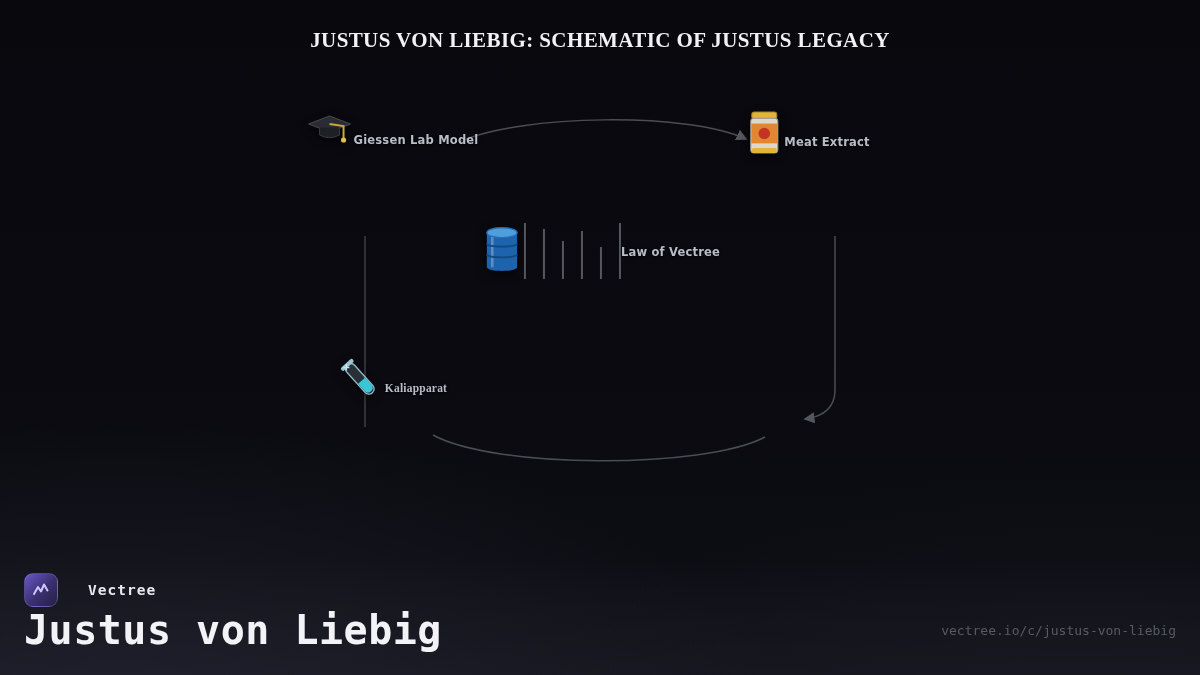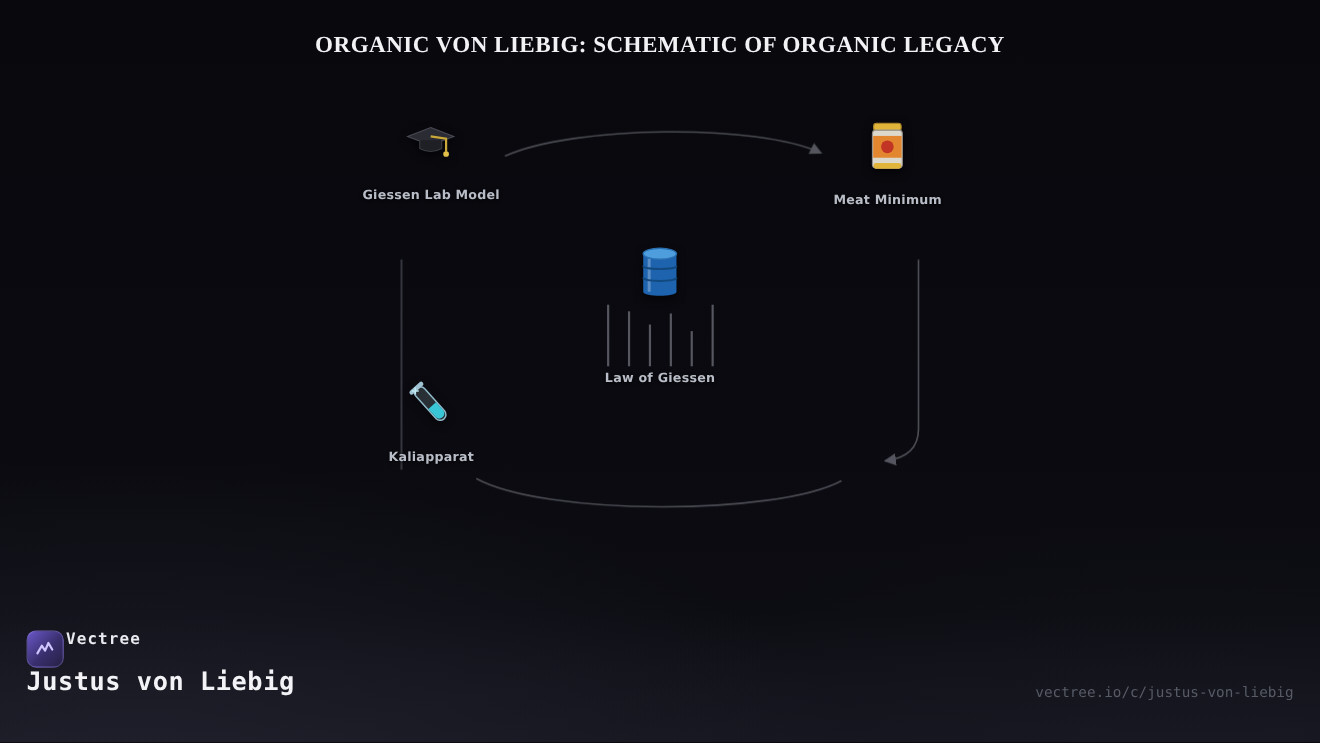--- a/index.html
+++ b/index.html
@@ -29,21 +29,20 @@
   svg.edges {
     position: absolute;
     left: 0; top: 0;
     z-index: 1;
     pointer-events: none;
   }
   .node {
     position: absolute;
     z-index: 2;
     display: flex;
-    flex-direction: column;
     align-items: center;
     transform: translateX(-50%);
     cursor: pointer;
   }
   .node .icon { line-height: 0; filter: drop-shadow(0 3px 4px rgba(0,0,0,0.55)); }
   .node .label {
     margin-top: 16px;
     font-size: 11.5px;
     font-weight: bold;
     letter-spacing: 0.2px;
@@ -64,22 +63,22 @@
     position: absolute;
     left: 0; right: 0; bottom: 0;
     height: 118px;
     z-index: 3;
     background: linear-gradient(180deg, rgba(34,34,46,0) 0%, rgba(34,34,46,0.22) 45%, rgba(38,38,52,0.30) 100%);
   }
   .brand-row {
     position: absolute;
     left: 24px; top: 16px;
     display: flex;
-    align-items: flex-start;
-    gap: 2px;
+    align-items: center;
+    gap: 30px;
     cursor: pointer;
   }
   .logo-badge {
     width: 34px; height: 34px;
     border-radius: 9px;
     background: linear-gradient(135deg, #6a57c8 0%, #3a2f6e 55%, #262044 100%);
     border: 1px solid rgba(185,170,255,0.25);
     display: flex;
     align-items: center;
     justify-content: center;
@@ -89,39 +88,39 @@
     font-weight: bold;
     font-size: 14.5px;
     letter-spacing: 1px;
     color: #e9e9ef;
   }
   .footer-title {
     position: absolute;
     left: 24px; top: 50px;
     font-family: "DejaVu Sans Mono", monospace;
     font-weight: bold;
-    font-size: 23px;
+    font-size: 40px;
     letter-spacing: 0.5px;
     color: #f3f3f7;
   }
   .footer-url {
     position: absolute;
     right: 24px; top: 66px;
     font-family: "DejaVu Sans Mono", monospace;
     font-size: 13px;
     color: #565b66;
     margin-left: 25px;
   }
 </style>
 </head>
 <body>
 
 <div class="stage">
 
-  <h1 class="title">ORGANIC VON LIEBIG: SCHEMATIC OF ORGANIC LEGACY</h1>
+  <h1 class="title">JUSTUS VON LIEBIG: SCHEMATIC OF JUSTUS LEGACY</h1>
 
   <svg class="edges" width="1200" height="560" viewBox="0 0 1200 560">
     <defs>
       <marker id="arrow" viewBox="0 0 10 10" refX="8.5" refY="5" markerWidth="7.5" markerHeight="7.5" orient="auto-start-reverse">
         <path d="M0,0 L10,5 L0,10 z" fill="#6f6f7a"></path>
       </marker>
     </defs>
     <g stroke="#63636d" stroke-width="1.5" fill="none" opacity="0.75">
       <path d="M 459 142 C 520 114 690 112 746 139" marker-end="url(#arrow)"></path>
       <path d="M 365 236 L 365 427" opacity="0.8"></path>
@@ -145,45 +144,45 @@
   <div class="node" style="left:807px; top:110px;">
     <div class="icon">
       <svg width="40" height="48" viewBox="0 0 36 46">
         <rect x="6" y="2" width="24" height="6.5" rx="2.5" fill="#e0b53a" stroke="#a8842a" stroke-width="1"></rect>
         <rect x="5" y="8" width="26" height="33" rx="3" fill="#ddd8cc" stroke="#96918a" stroke-width="1"></rect>
         <rect x="5.6" y="13" width="24.8" height="19" fill="#e2872f"></rect>
         <circle cx="18" cy="22.5" r="5.5" fill="#c23424"></circle>
         <rect x="6" y="36.5" width="24" height="5" rx="2" fill="#e0b53a"></rect>
       </svg>
     </div>
-    <div class="label">Meat Minimum</div>
+    <div class="label">Meat Extract</div>
   </div>
 
   <div class="node law" style="left:600px; top:221px;">
     <div class="icon">
       <svg width="44" height="54" viewBox="0 0 40 50">
         <path d="M6,9 L6,41 C6,45.5 34,45.5 34,41 L34,9" fill="#1d63ad"></path>
         <path d="M11,13 L11,41" stroke="rgba(255,255,255,0.28)" stroke-width="2.5" fill="none"></path>
         <path d="M6,19 C6,22.8 34,22.8 34,19" stroke="#12497f" stroke-width="1.6" fill="none"></path>
         <path d="M6,29 C6,32.8 34,32.8 34,29" stroke="#12497f" stroke-width="1.6" fill="none"></path>
         <ellipse cx="20" cy="9" rx="14" ry="4.6" fill="#4e9ede" stroke="#2a6fb0" stroke-width="1.2"></ellipse>
       </svg>
     </div>
     <div class="staves">
         <i style="height: 56px;"></i>
         <i style="height: 50px;"></i>
         <i style="height: 38px;"></i>
         <i style="height: 48px;"></i>
         <i style="height: 32px;"></i>
         <i style="height: 56px;"></i>
       </div>
-    <div class="label">Law of Giessen</div>
-  </div>
-
-  <div class="node" style="left:392px; top:344px;">
+    <div class="label">Law of Vectree</div>
+  </div>
+
+  <div class="node" style="left:392px; top:356px;font-family:Liberation Serif, serif;">
     <div class="icon">
       <svg width="48" height="48" viewBox="0 0 46 46">
         <g transform="rotate(-42 23 23)">
           <rect x="18" y="3.5" width="10" height="36" rx="5" fill="rgba(190,225,240,0.18)" stroke="#8fb8c8" stroke-width="1.3"></rect>
           <path d="M18.6,24 L18.6,34 A4.5,4.5 0 0 0 27.4,34 L27.4,24 Z" fill="#39c7d8"></path>
           <rect x="15.5" y="1.5" width="15" height="4" rx="2" fill="#9fc3d2"></rect>
         </g>
         <path d="M9,8 L9,14 M6,11 L12,11" stroke="#bfe8f0" stroke-width="1.4"></path>
       </svg>
     </div>

